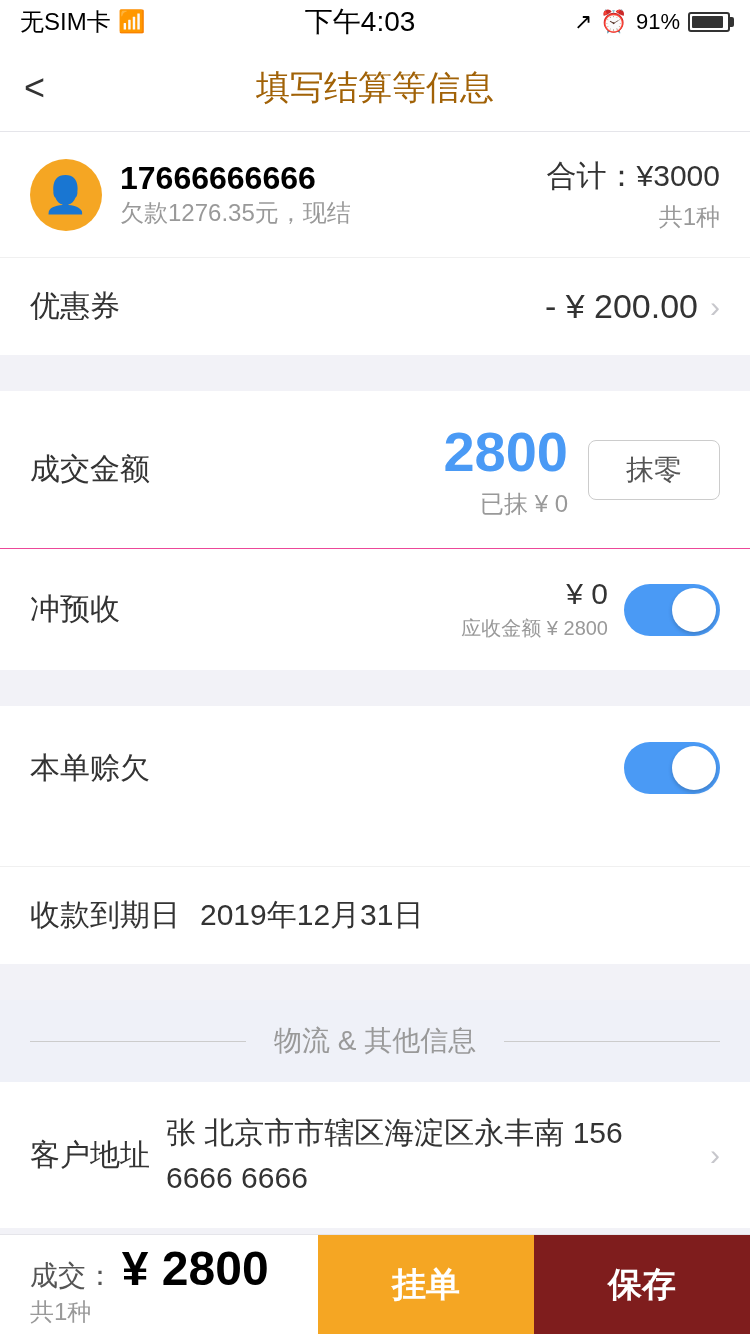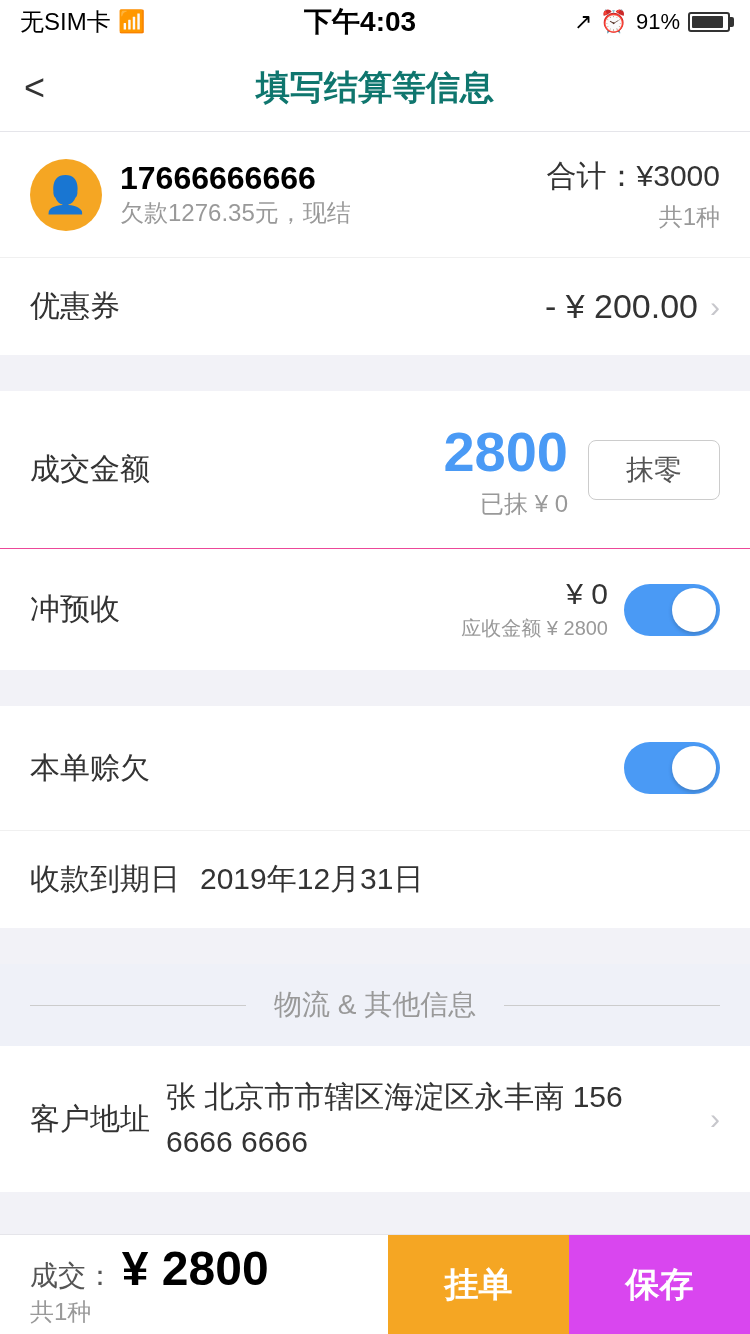--- a/index.html
+++ b/index.html
@@ -68,22 +68,22 @@
     }
     .nav-back {
       position: absolute;
       left: 24px;
       font-size: 36px;
       color: #333;
       cursor: pointer;
     }
     .nav-title {
       font-size: 34px;
-      font-weight: 700;
-      color: #0f766e;
+      font-weight: 400;
+      color: #a16207;
     }
 
     
     .content {
       width: 750px;
       background: #f2f2f7;
     }
 
     
     .card {
@@ -280,20 +280,21 @@
     }
 
     
     .duedate-row {
       background: #fff;
       display: flex;
       align-items: center;
       padding: 28px 30px;
       gap: 20px;
       border-top: 1px solid #f0f0f0;
+      margin-top: 36px;
     }
     .duedate-label {
       font-size: 30px;
       color: #333;
     }
     .duedate-value {
       font-size: 30px;
       color: #333;
     }
 
@@ -362,46 +363,46 @@
       font-size: 48px;
       font-weight: 700;
       color: #000;
     }
     .footer-deal-count {
       font-size: 24px;
       color: #999;
     }
     .footer-btn {
       height: 100px;
-      width: 181px;
+      width: 216px;
       display: flex;
       align-items: center;
       justify-content: center;
       font-size: 34px;
       font-weight: 600;
       color: #fff;
       cursor: pointer;
       border: none;
     }
     .btn-pending {
       background: #f5a623;
     }
     .btn-save {
-      background: #d946ef;
+      background: #7f1d1d;
     }
   </style>
 </head>
 <body>
 
 <div class="status-bar">
   <div class="status-left">
     <span>无SIM卡</span>
     <span class="wifi-icon">📶</span>
   </div>
-  <div style="font-size:28px;font-weight:700;">下午4:03</div>
+  <div style="font-size:28px;font-weight:400;">下午4:03</div>
   <div class="status-right">
     <span>↗</span>
     <span>⏰</span>
     <span>91%</span>
     <div class="battery">
       <div class="battery-fill"></div>
     </div>
   </div>
 </div>
 

